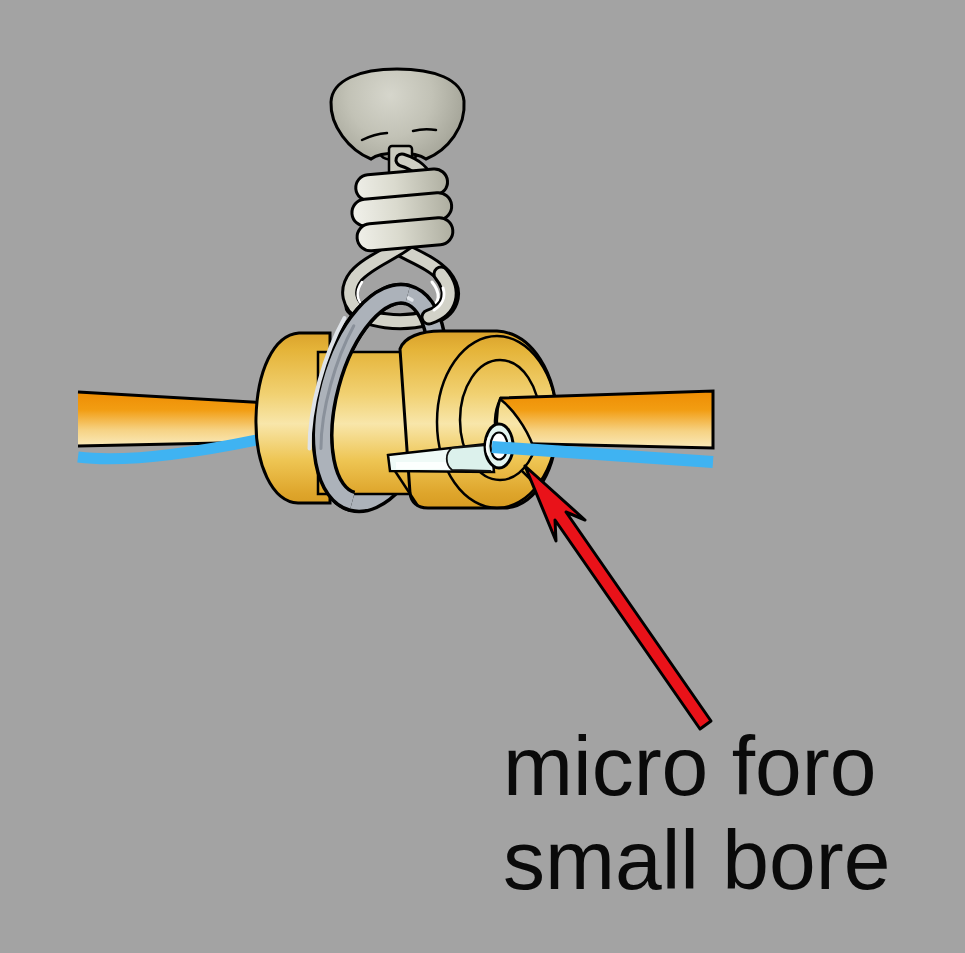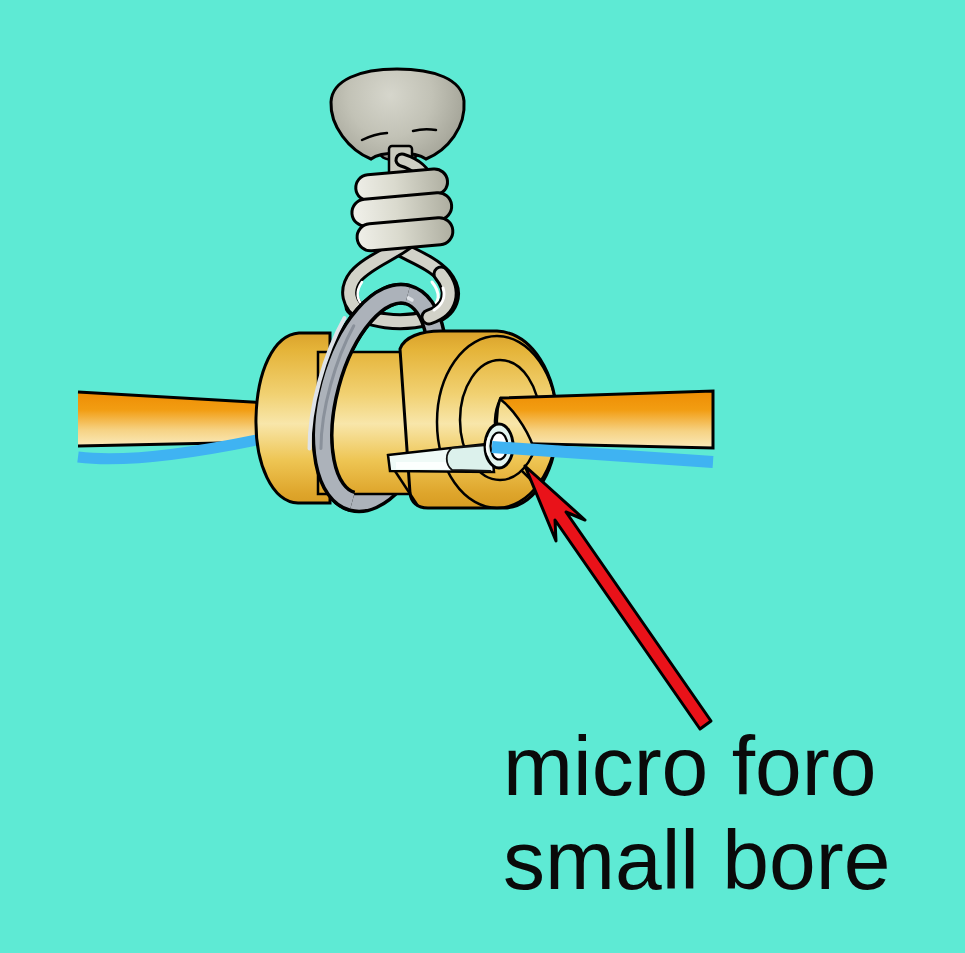--- a/index.html
+++ b/index.html
@@ -1,16 +1,16 @@
 <!DOCTYPE html>
 <html><head>
 <meta charset="utf-8">
 <style>
   html,body{margin:0;padding:0;background:#fff;}
-  .stage{position:relative;width:965px;height:953px;background:#5eead4;overflow:hidden;
+  .stage{position:relative;width:965px;height:953px;background:#a3a3a3;overflow:hidden;
          font-family:"Liberation Sans", sans-serif;}
   .stage svg{position:absolute;left:0;top:0;}
   .caption-text{font-family:"Liberation Sans", sans-serif;font-size:84px;fill:#0a0a0a;}
 </style>
 </head>
 <body>
 
 <div class="stage">
 <svg width="965" height="953" viewBox="0 0 965 953">
   <defs>

